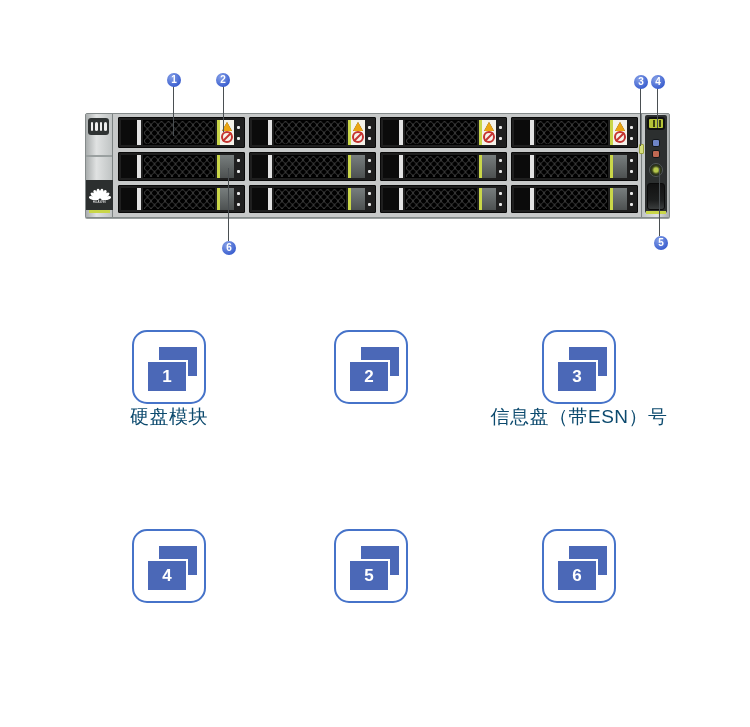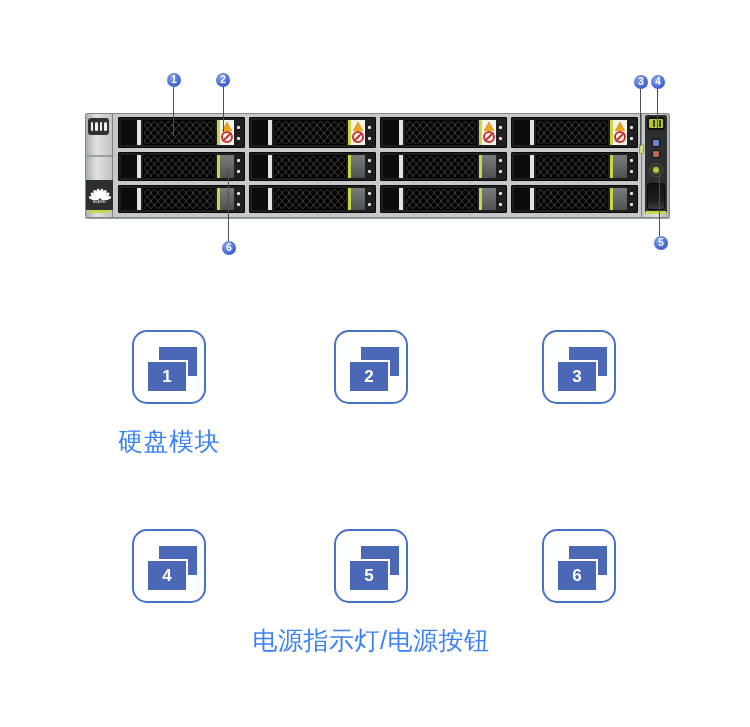--- a/index.html
+++ b/index.html
@@ -77,21 +77,21 @@
            color:#fff;font-size:10px;font-weight:bold;line-height:14px;text-align:center;}
 
   
   .legend-item{position:absolute;width:300px;text-align:center;}
   .libox{width:74px;height:74px;margin:0 auto;border:2px solid #4673c9;border-radius:15px;
          background:#fff;position:relative;box-sizing:border-box;}
   .back-rect{position:absolute;left:25px;top:15px;width:38px;height:29px;background:#4b68b7;}
   .front-rect{position:absolute;left:12px;top:28px;width:38px;height:29px;background:#4b68b7;
               border:2px solid #fff;display:flex;align-items:center;justify-content:center;
               color:#fff;font-size:17px;font-weight:bold;}
-  .lilabel{margin-top:21px;font-size:25px;color:#3b82f6;letter-spacing:.5px;}
+  .lilabel{font-size:19px;color:#0c4a6e;letter-spacing:.5px;}
 </style>
 </head>
 <body>
 
 <div class="canvas">
 
   <div class="chassis">
 
     <div class="ear-left">
       <div class="ear-icon">
@@ -282,33 +282,33 @@
     <div class="libox">
       <div class="back-rect"></div>
       <div class="front-rect">2</div>
     </div>
   </div>
   <div class="legend-item" style="left:429px;top:330px;">
     <div class="libox">
       <div class="back-rect"></div>
       <div class="front-rect">3</div>
     </div>
+    <div class="lilabel">信息盘（带ESN）号</div>
   </div>
   <div class="legend-item" style="left:19px;top:529px;">
     <div class="libox">
       <div class="back-rect"></div>
       <div class="front-rect">4</div>
     </div>
   </div>
   <div class="legend-item" style="left:221px;top:529px;">
     <div class="libox">
       <div class="back-rect"></div>
       <div class="front-rect">5</div>
     </div>
-    <div class="lilabel">电源指示灯/电源按钮</div>
   </div>
   <div class="legend-item" style="left:429px;top:529px;">
     <div class="libox">
       <div class="back-rect"></div>
       <div class="front-rect">6</div>
     </div>
   </div>
 
 </div>
 

